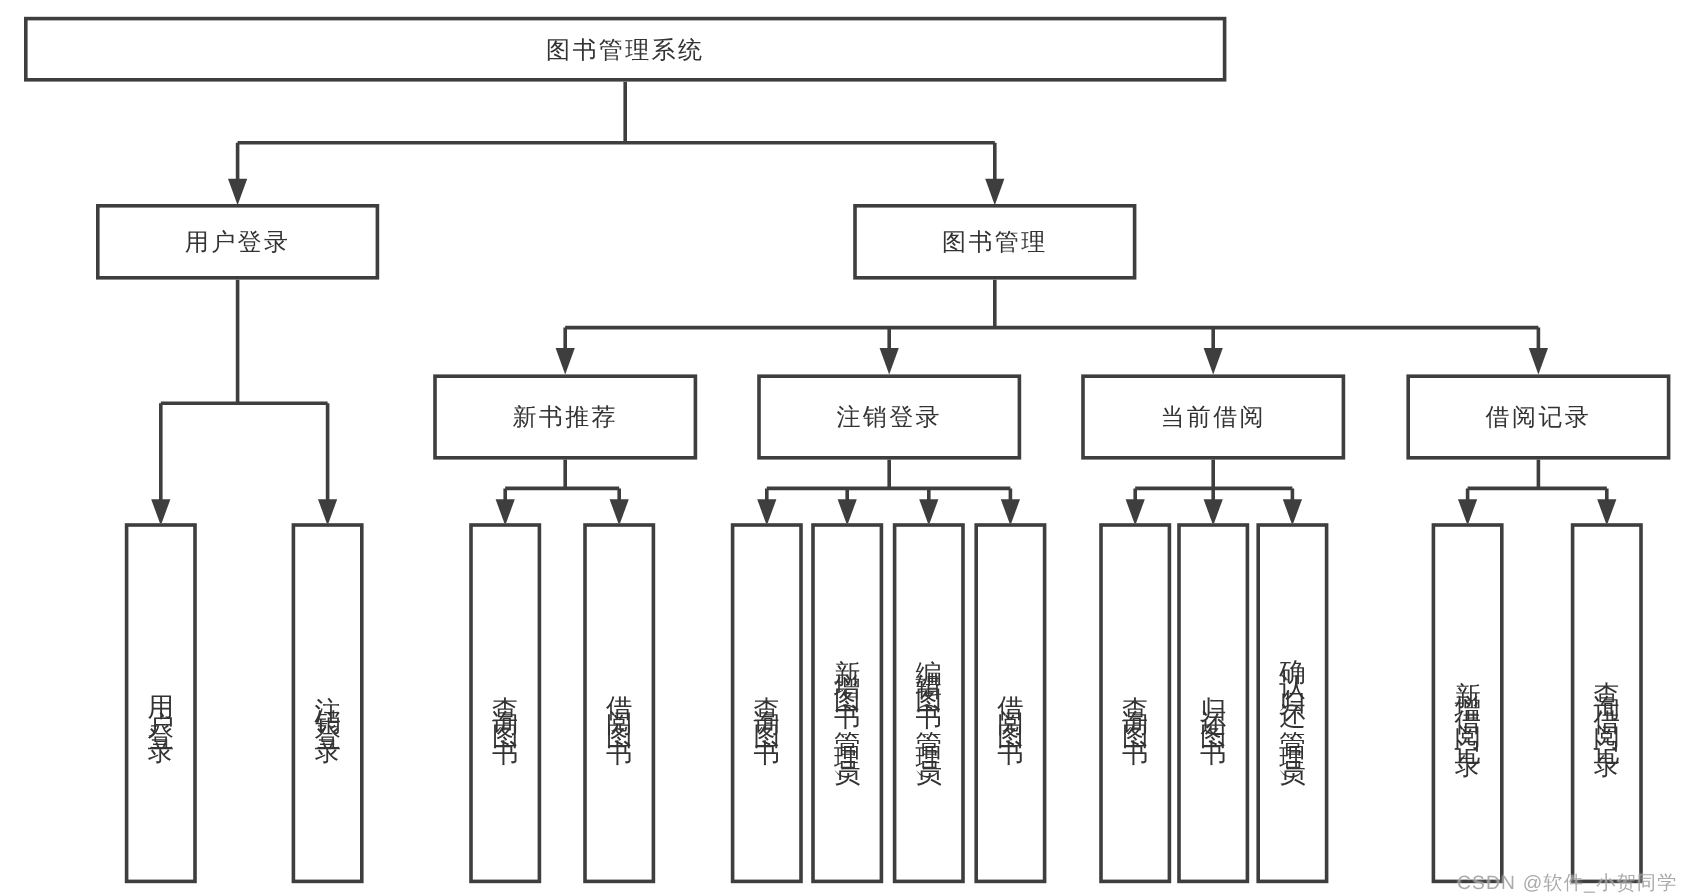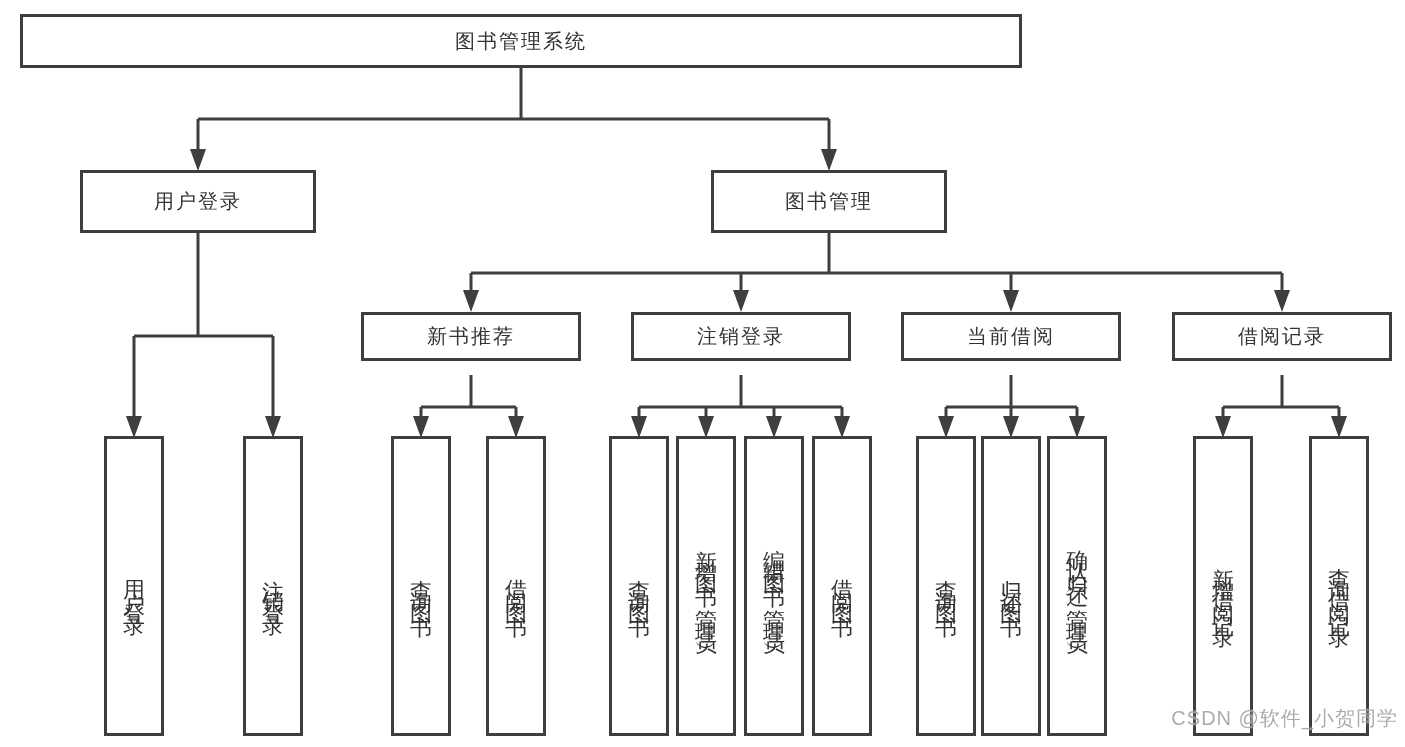--- a/index.html
+++ b/index.html
@@ -13,24 +13,24 @@
     border:3px solid #3e3e3e;display:flex;align-items:center;justify-content:center;
     color:#333333;
   }
   .h-label{font-size:20px;letter-spacing:2px;white-space:nowrap;}
   .v-label{
     writing-mode:vertical-rl;text-orientation:mixed;
     font-size:22px;letter-spacing:12px;line-height:1;white-space:nowrap;
   }
   .lvl1{left:20px;top:14px;width:1002px;height:54px;}
   .lvl2{top:170px;width:236px;height:63px;}
-  .lvl3{top:312px;width:220px;height:49px;}
+  .lvl3{top:312px;width:220px;height:71px;}
   .leaf{top:436px;width:60px;height:300px;}
   .watermark{
-    position:absolute;right:7px;bottom:15px;font-size:20px;letter-spacing:1px;
+    position:absolute;right:7px;bottom:0;font-size:16px;letter-spacing:1px;
     color:#9f9f9f;opacity:0.88;text-shadow:0 0 2px #ffffff;white-space:nowrap;
   }
 </style>
 </head>
 <body>
 
 <div class="stage">
 
   <svg class="connectors" width="1405" height="747" viewBox="0 0 1405 747">
     <g stroke="#3e3e3e" stroke-width="3" fill="#3e3e3e">

